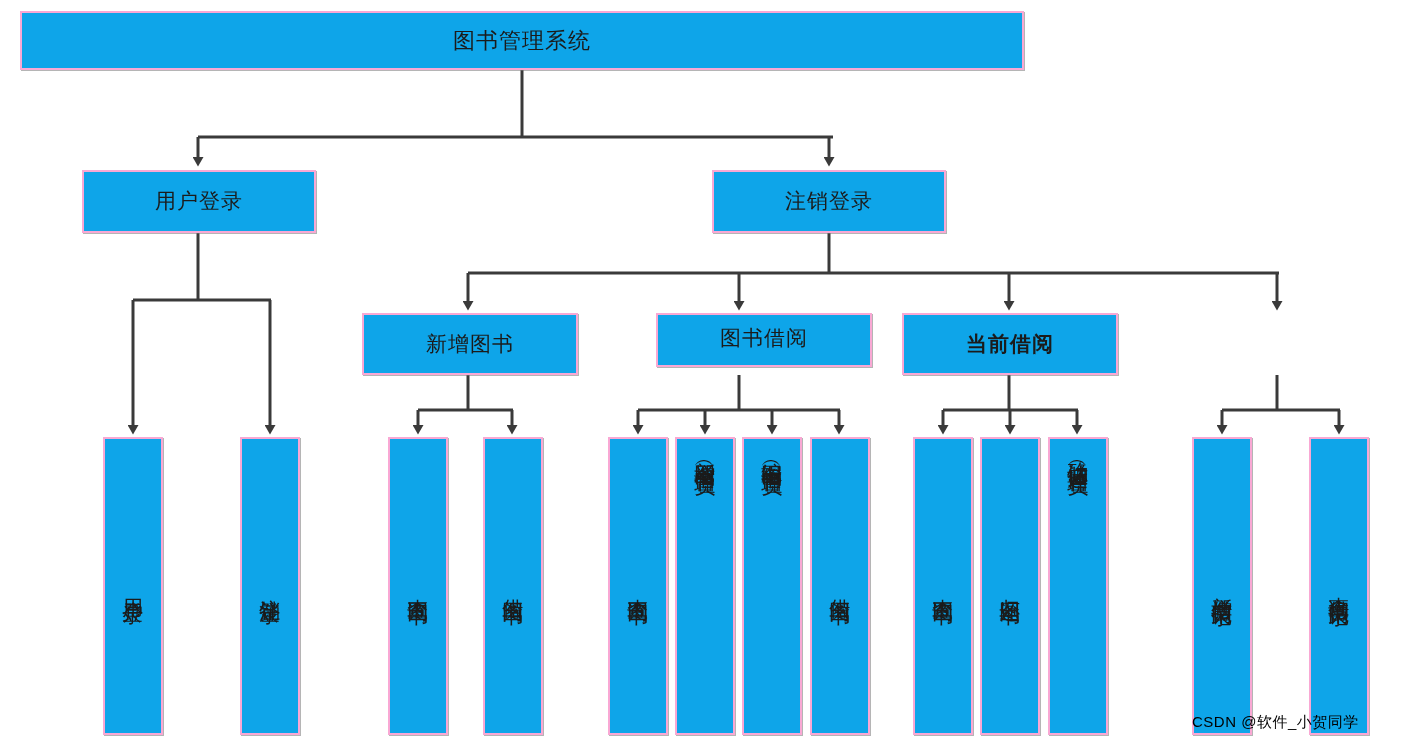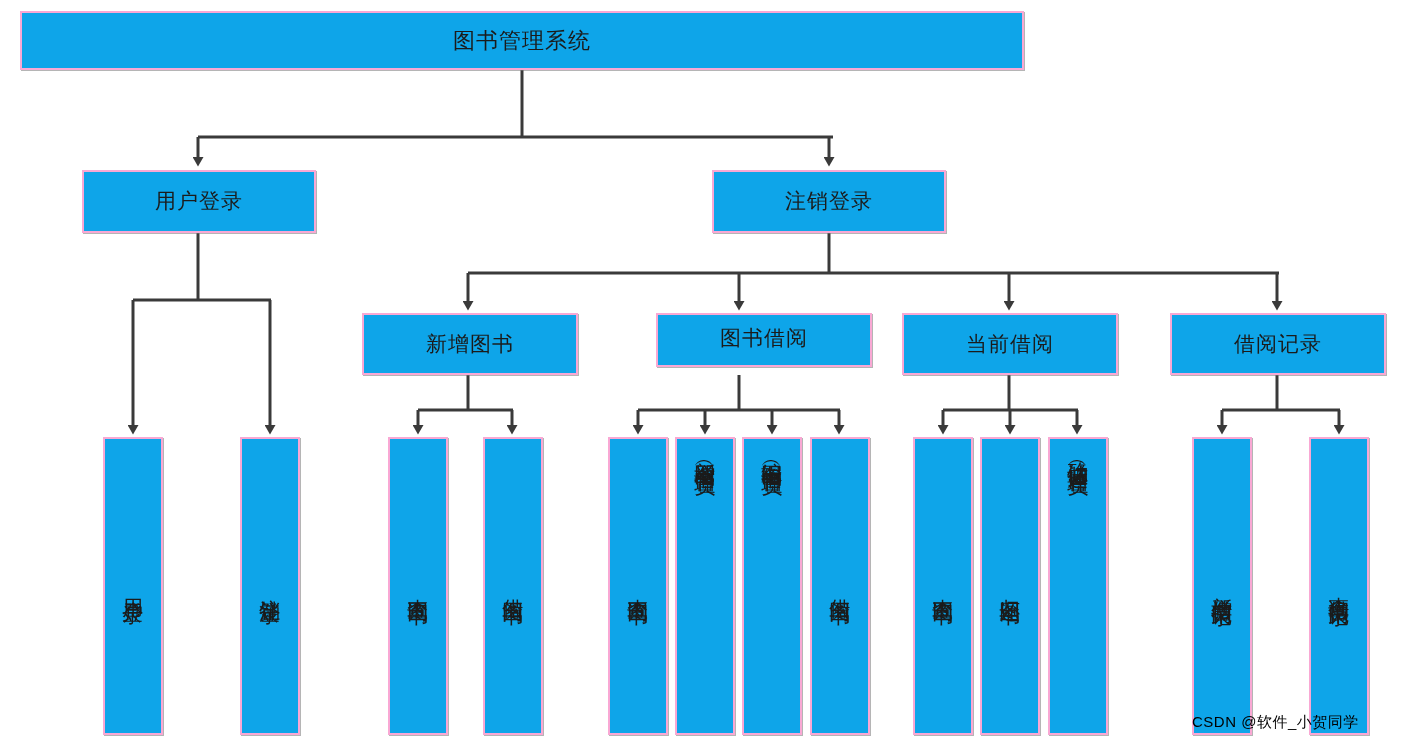--- a/index.html
+++ b/index.html
@@ -129,27 +129,24 @@
   </div>
 
   <div class="node h" style="left:362px;top:313px;width:216px;height:62px;">
     <span class="label">新增图书</span>
   </div>
 
   <div class="node h" style="left:656px;top:313px;width:216px;height:54px;font-family:Liberation Mono, monospace;">
     <span class="label">图书借阅</span>
   </div>
 
-  <div class="node h" style="left:902px;top:313px;width:216px;height:62px;">
+  <div class="node h" style="left:902px;top:313px;width:216px;height:62px;font-weight:bold;">
     <span class="label">当前借阅</span>
   </div>
 
-  <div class="node h" style="left:1170px;top:313px;width:216px;height:62px;">
-    <span class="label">借阅记录</span>
-  </div>
 
   <div class="node v mid" style="left:103px;top:437px;width:60px;height:298px;">
     <span class="label">用户登录</span>
   </div>
 
   <div class="node v mid" style="left:240px;top:437px;width:60px;height:298px;">
     <span class="label">注销登录</span>
   </div>
 
   <div class="node v mid" style="left:388px;top:437px;width:60px;height:298px;">

